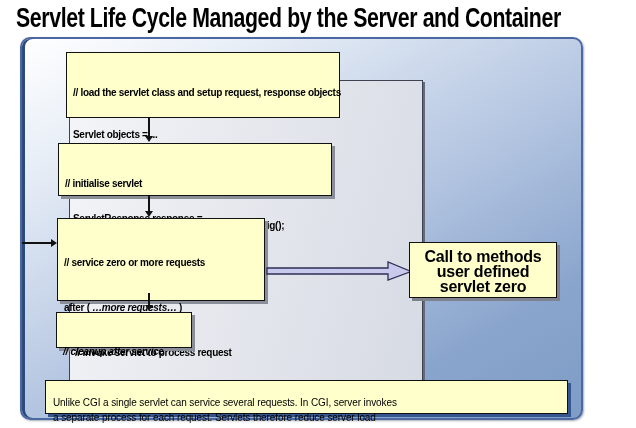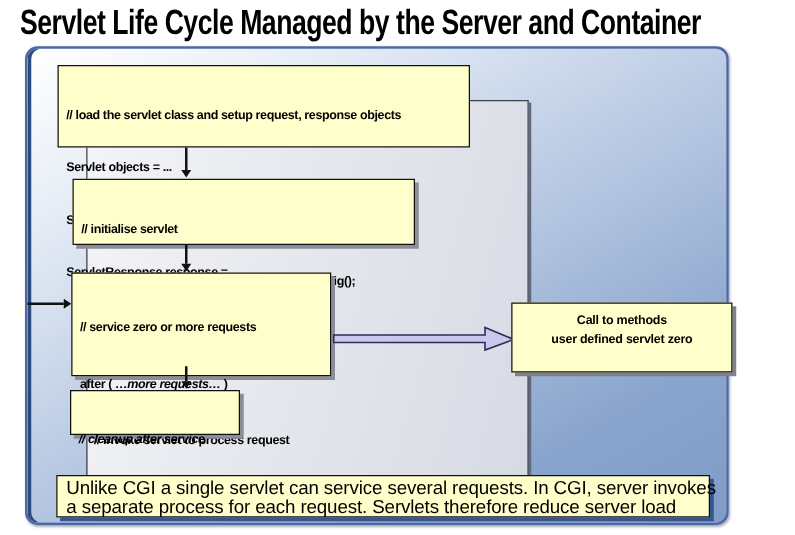--- a/index.html
+++ b/index.html
@@ -29,33 +29,33 @@
     box-sizing:border-box;border:1px solid #3f4250;
     background:linear-gradient(105deg,#f4f5f8 0%,#e6e8ee 45%,#d6dae3 100%);
     box-shadow:2px 2px 0 #646a7a;
   }
   
   .ybox{
     position:absolute;box-sizing:border-box;background:#FFFFCC;
     border:1px solid #111;color:#000;font-weight:bold;
   }
   .code{font-size:10px;letter-spacing:-0.3px;line-height:14px;white-space:pre;}
-  .b1{left:46px;top:52px;width:330px;height:66px;padding:5px 6px;}
+  .b1{left:66px;top:52px;width:274px;height:66px;padding:5px 6px;}
   .b2{left:58px;top:143px;width:274px;height:53px;padding:5px 6px;box-shadow:3px 3px 0 #8a8e98;}
   .b3{left:57px;top:218px;width:208px;height:83px;padding:6px 6px;line-height:15px;box-shadow:3px 3px 0 #8a8e98;}
   .b4{left:56px;top:312px;width:136px;height:36px;padding:4px 6px;box-shadow:3px 3px 0 #8a8e98;font-style:italic;}
   .b3 .indent{padding-left:11px;}
   .sidebox{
-    left:409px;top:242px;width:177px;height:56px;padding:6px 4px;
-    font-size:10px;line-height:15px;text-align:center;letter-spacing:-0.2px;
+    left:409px;top:242px;width:148px;height:56px;padding:6px 4px;
+    font-size:16px;line-height:15px;text-align:center;letter-spacing:-0.2px;
     box-shadow:3px 3px 0 #7d828e;
   }
   .notebox{
-    left:45px;top:380px;width:523px;height:34px;padding:2px 7px;
-    font-weight:normal;font-size:15px;line-height:15px;letter-spacing:-0.1px;
+    left:45px;top:380px;width:523px;height:34px;padding:14px 7px;
+    font-weight:normal;font-size:10px;line-height:15px;letter-spacing:-0.1px;
     box-shadow:3px 3px 0 #35568E;white-space:nowrap;
   }
   
   .varrow{position:absolute;width:2px;background:#111;}
   .varrow::after{
     content:"";position:absolute;left:-3px;bottom:-6px;
     border:4px solid transparent;border-bottom:none;border-top:6px solid #111;
   }
   .a1{left:148px;top:118px;height:18px;}
   .a2{left:148px;top:196px;height:15px;}

